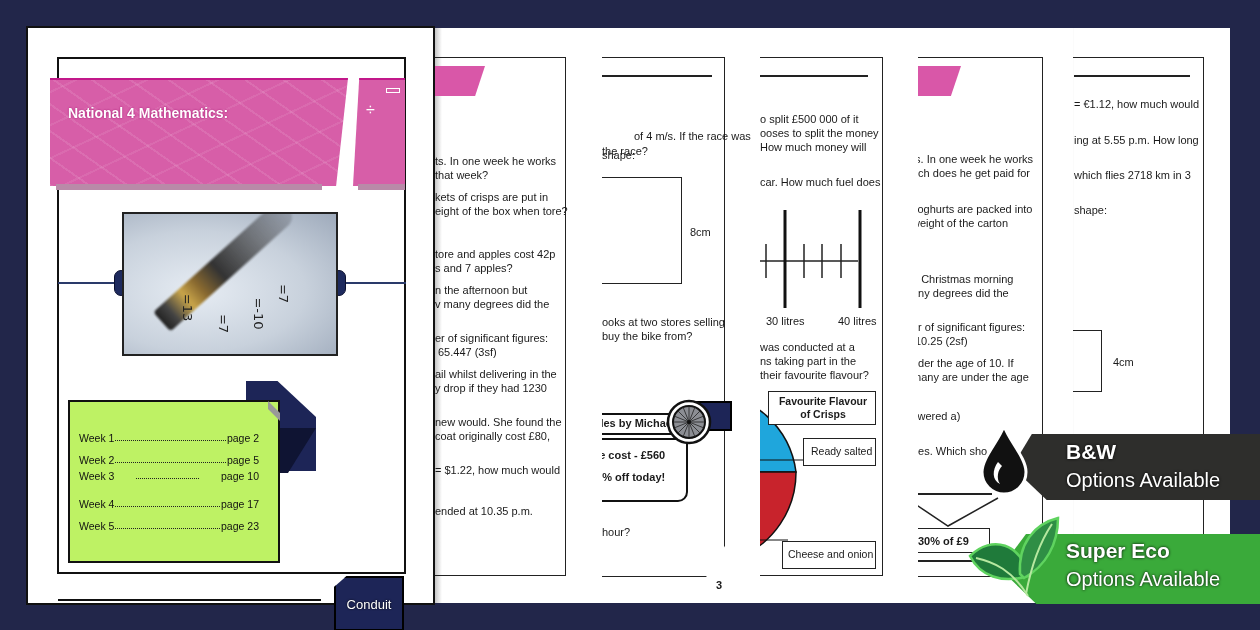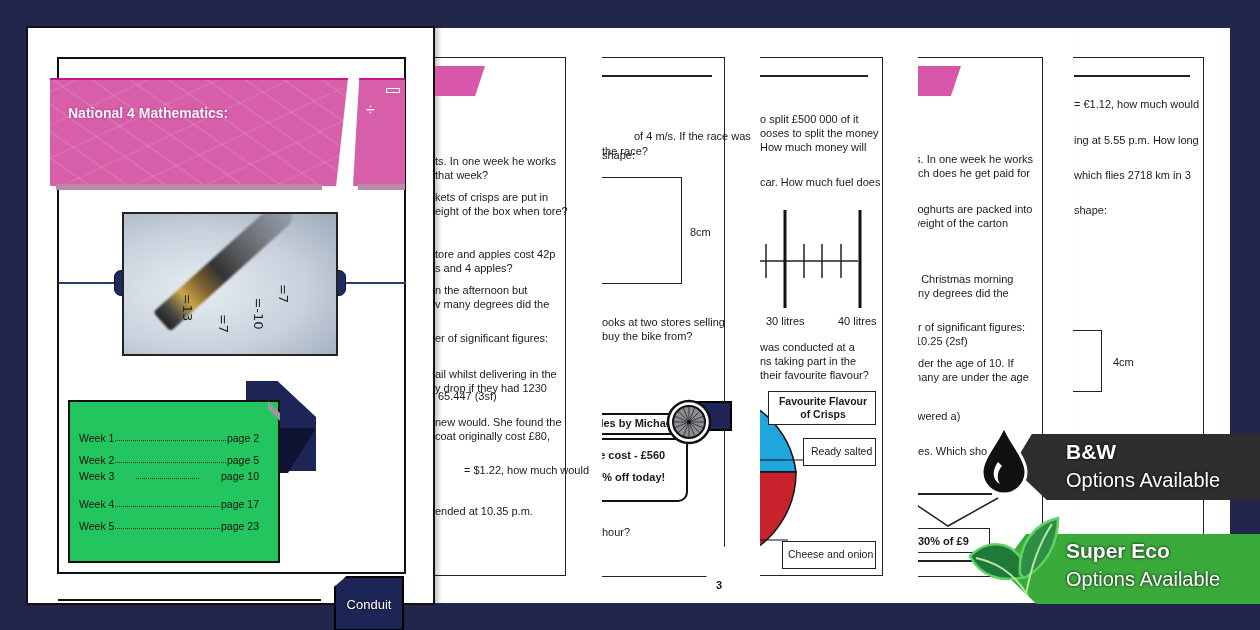--- a/index.html
+++ b/index.html
@@ -43,21 +43,21 @@
     background: radial-gradient(ellipse at 35% 55%, #e6ecf3 0%, #c8d1dc 55%, #9eaabb 100%); overflow: hidden; }
   .pen { position: absolute; left: 88px; top: -34px; width: 26px; height: 170px; transform: rotate(48deg);
     background: linear-gradient(to bottom, rgba(60,60,70,0.2), #333 55%, #8a6a30 70%, #c9a54a 80%, #444 92%, #222 100%);
     border-radius: 12px 12px 4px 4px; filter: blur(1px); }
   .photo-text { position: absolute; font-size: 13px; color: #222; transform: rotate(90deg); font-family: "DejaVu Sans", sans-serif; }
 
   .toc-back { position: absolute; left: 218px; top: 353px; width: 70px; height: 90px; background: #1d2557;
     clip-path: polygon(0 0, 45% 0, 100% 40%, 100% 100%, 45% 100%, 0 60%); }
   .toc-back2 { position: absolute; left: 218px; top: 400px; width: 70px; height: 45px; background: #0f1433;
     clip-path: polygon(0 0, 100% 0, 60% 100%, 0 100%); }
-  .toc { position: absolute; left: 40px; top: 372px; width: 212px; height: 163px; background: #22c55e; border: 2px solid #111; }
+  .toc { position: absolute; left: 40px; top: 372px; width: 212px; height: 163px; background: #bef264; border: 2px solid #111; }
   .toc-fold { position: absolute; left: 240px; top: 373px; width: 12px; height: 20px; background: #999;
     clip-path: polygon(0 0, 100% 60%, 100% 100%, 0 40%); }
   .toc-row { position: absolute; left: 9px; font-size: 10.5px; color: #111; display: flex; width: 180px; }
   .toc-row .dots { flex: 1; border-bottom: 1px dotted #222; margin: 0 1px 3px 1px; }
   .bottom-rule { position: absolute; left: 30px; top: 571px; width: 263px; height: 2px; background: #111; }
   .conduit { position: absolute; left: 306px; top: 548px; width: 70px; height: 55px; background: #1d2557;
     clip-path: polygon(18% 0, 100% 0, 100% 100%, 0 100%, 0 20%); border: 2px solid #000;
     color: #fff; font-weight: normal; font-size: 13px; display: flex; align-items: center; justify-content: center;
     padding-top: 2px; text-shadow: 0 0 2px #000; }
 
@@ -186,30 +186,30 @@
 
   <div class="sheet" style="left:430px; width:172px; z-index:5;">
     <div class="shadow-left"></div>
     <div class="pink-tab" style="left:0; top:38px; width:55px;"></div>
     <div class="frame" style="left:-10px; top:29px; width:146px; height:519px;"></div>
     <div class="q" style="left:5px; top:126px;">ts. In one week he works</div>
     <div class="q" style="left:5px; top:140px;">that week?</div>
     <div class="q" style="left:5px; top:162px;">kets of crisps are put in</div>
     <div class="q" style="left:5px; top:176px;">eight of the box when tore?</div>
     <div class="q" style="left:5px; top:219px;">tore and apples cost 42p</div>
-    <div class="q" style="left:5px; top:233px;">s and 4 apples?</div>
+    <div class="q" style="left:5px; top:233px;">s and 7 apples?</div>
     <div class="q" style="left:5px; top:255px;text-align:right;">n the afternoon but</div>
     <div class="q" style="left:5px; top:269px;">v many degrees did the</div>
     <div class="q" style="left:5px; top:303px;">er of significant figures:</div>
-    <div class="q" style="left:8px; top:317px;margin-top:44px;">65.447 (3sf)</div>
+    <div class="q" style="left:8px; top:317px;">65.447 (3sf)</div>
     <div class="q" style="left:5px; top:339px;">ail whilst delivering in the</div>
     <div class="q" style="left:5px; top:353px;">y drop if they had 1230</div>
     <div class="q" style="left:5px; top:387px;">new would. She found the</div>
     <div class="q" style="left:5px; top:401px;">coat originally cost £80,</div>
-    <div class="q" style="left:5px; top:435px;padding-left:29px;">= $1.22, how much would</div>
+    <div class="q" style="left:5px; top:435px;">= $1.22, how much would</div>
     <div class="q" style="left:5px; top:476px;">ended at 10.35 p.m.</div>
   </div>
 
   <div class="cover" style="z-index:6;">
     <div class="inner-frame"></div>
     <div class="banner"></div>
     <div class="banner-small"></div>
     <div class="banner-under"></div>
     <div class="banner-under2"></div>
     <div class="banner-icon-bar"></div>

